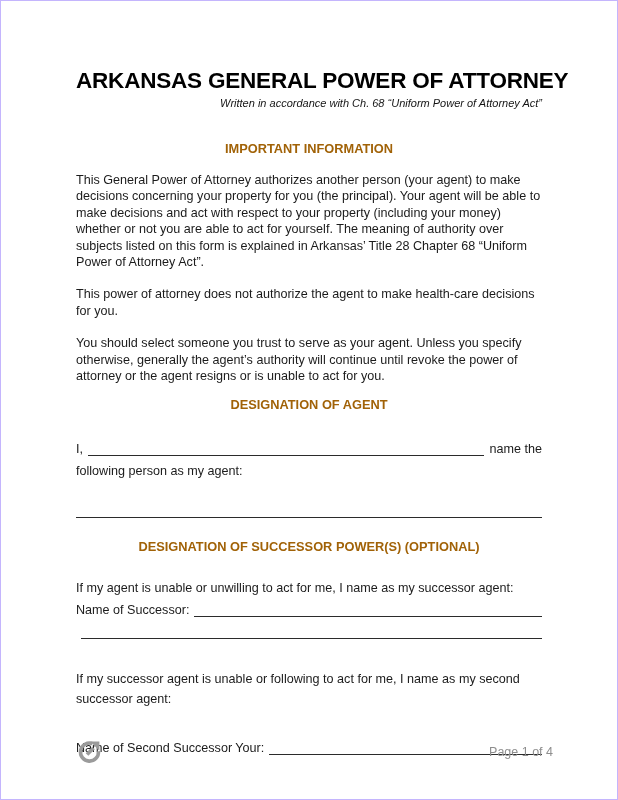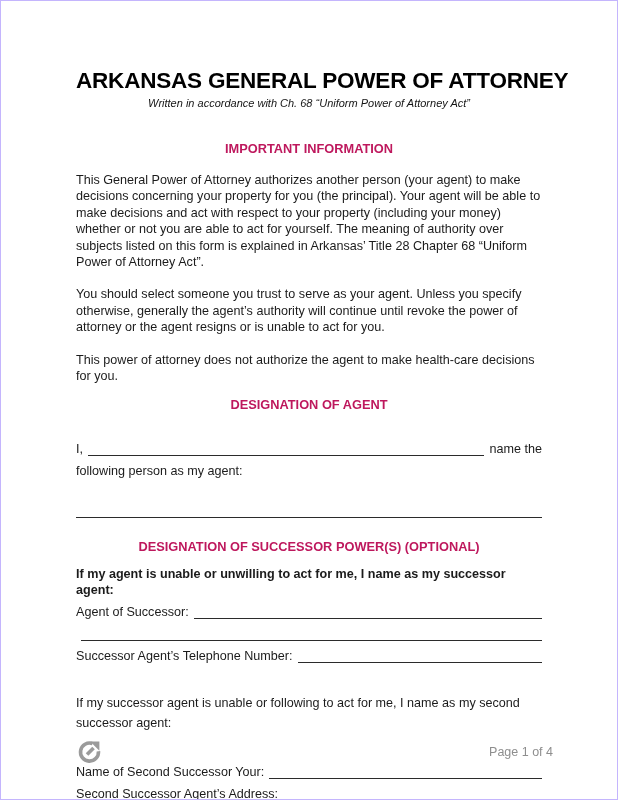--- a/index.html
+++ b/index.html
@@ -19,31 +19,31 @@
     margin-top: 67px;
     text-align: center;
     font-size: 22.5px;
     font-weight: bold;
     color: #000000;
     letter-spacing: -0.2px;
     white-space: nowrap;
   }
   .doc-subtitle {
     margin-top: 3px;
-    text-align: center;
+    text-align: right;
     font-style: italic;
     font-size: 11px;
     color: #141414;
   }
 
   .section-heading {
     text-align: center;
     font-weight: bold;
     font-size: 12.8px;
-    color: #be185d;
+    color: #a16207;
   }
   .h-important { margin-top: 32px; }
   .h-agent     { margin-top: 13px; }
   .h-successor { margin-top: 21px; }
 
   .para {
     margin: 16px 0 0 0;
     font-size: 12.6px;
     line-height: 16.4px;
   }
@@ -69,24 +69,23 @@
   }
   .blank.tail { margin-right: 0; }
 
   .full-blank {
     margin-top: 22px;
     height: 16px;
     border-bottom: 1px solid #2b2b2b;
   }
 
   .intro-line {
-    margin-top: 12px;
+    margin-top: 26px;
     font-size: 12.6px;
     line-height: 16px;
-    font-weight: bold;
   }
   .intro-two-line {
     margin-top: 29px;
     font-size: 12.6px;
     line-height: 20px;
   }
 
   .field-row {
     display: flex;
     align-items: flex-end;
@@ -117,61 +116,53 @@
 
 <div class="page">
   <div class="content">
 
     <div class="doc-title">ARKANSAS GENERAL POWER OF ATTORNEY</div>
     <div class="doc-subtitle">Written in accordance with Ch. 68 “Uniform Power of Attorney Act”</div>
 
     <div class="section-heading h-important">IMPORTANT INFORMATION</div>
 
     <p class="para">This General Power of Attorney authorizes another person (your agent) to make decisions concerning your property for you (the principal). Your agent will be able to make decisions and act with respect to your property (including your money) whether or not you are able to act for yourself. The meaning of authority over subjects listed on this form is explained in Arkansas’ Title 28 Chapter 68 “Uniform Power of Attorney Act”.</p>
+    <p class="para">This power of attorney does not authorize the agent to make health-care decisions for you.</p>
     <p class="para">You should select someone you trust to serve as your agent. Unless you specify otherwise, generally the agent’s authority will continue until revoke the power of attorney or the agent resigns or is unable to act for you.</p>
-    <p class="para">This power of attorney does not authorize the agent to make health-care decisions for you.</p>
 
     <div class="section-heading h-agent">DESIGNATION OF AGENT</div>
 
     <div class="agent-line">
       <span class="label">I,</span>
       <span class="blank"></span>
       <span class="label">name the</span>
     </div>
     <div class="agent-cont">following person as my agent:</div>
 
     <div class="full-blank"></div>
 
     <div class="section-heading h-successor">DESIGNATION OF SUCCESSOR POWER(S) (OPTIONAL)</div>
 
     <div class="intro-line">If my agent is unable or unwilling to act for me, I name as my successor agent:</div>
 
     <div class="field-row">
-      <span class="label">Agent of Successor:</span>
+      <span class="label">Name of Successor:</span>
       <span class="blank tail"></span>
     </div>
     <div class="field-row">
-      <span class="blank tail"></span>
-    </div>
-    <div class="field-row">
-      <span class="label">Successor Agent’s Telephone Number:</span>
       <span class="blank tail"></span>
     </div>
 
     <div class="intro-two-line">
       <span>If my successor agent is unable or following to act for me, I name as my second</span><br>
       <span>successor agent:</span>
     </div>
 
     <div class="field-row first-gap">
       <span class="label">Name of Second Successor Your:</span>
-      <span class="blank tail"></span>
-    </div>
-    <div class="field-row">
-      <span class="label">Second Successor Agent’s Address:</span>
       <span class="blank tail"></span>
     </div>
 
   </div>
 
   <div class="footer">
     <span class="logo">
       <svg viewBox="0 0 24 24" width="27" height="27" aria-hidden="true">
         <path d="M14.7 5.0 A 8 8 0 1 0 19.97 11.8" fill="none" stroke="currentColor" stroke-width="3.2"></path>
         <path d="M9.8 14.6 L15.6 8.8" fill="none" stroke="currentColor" stroke-width="3.2"></path>

